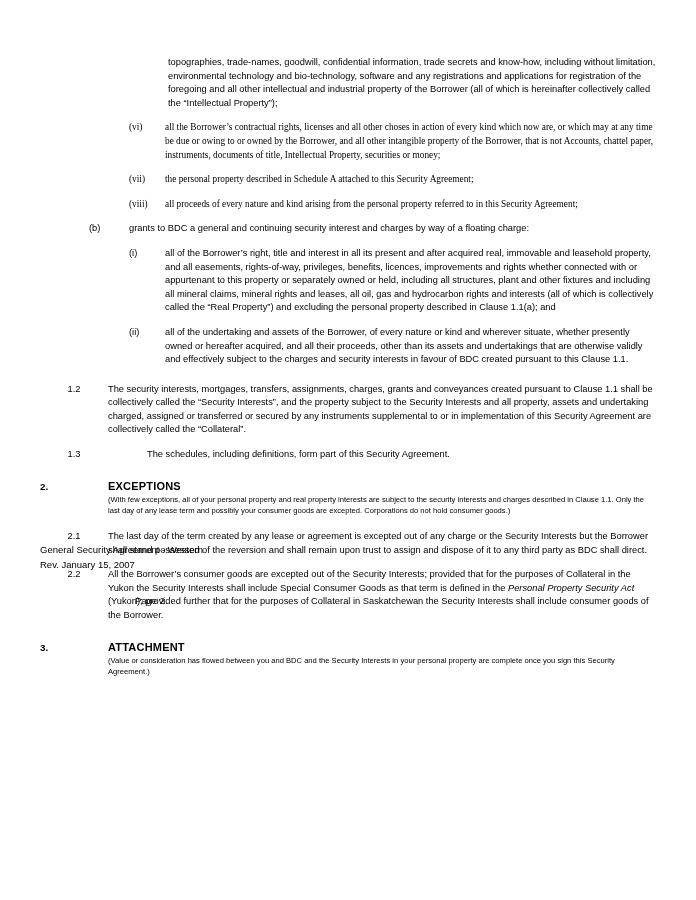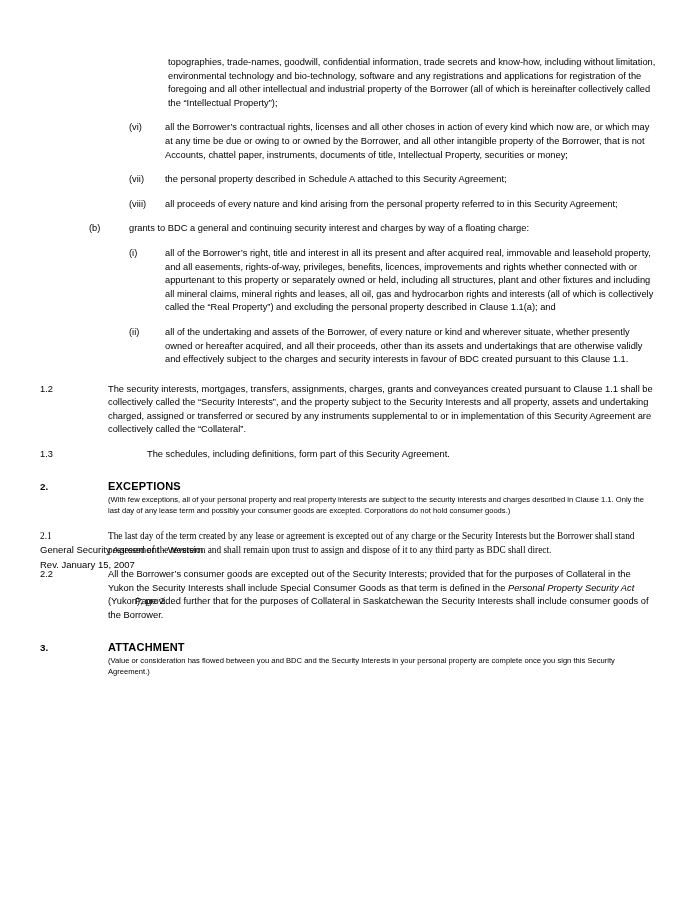--- a/index.html
+++ b/index.html
@@ -32,28 +32,28 @@
     margin-bottom: 11px;
   }
   .marker {
     flex: 0 0 auto;
     text-align: left;
   }
   .content {
     flex: 1 1 auto;
   }
   
-  .lvl-roman-deep { padding-left: 89px; }
+  .lvl-roman-deep { padding-left: 89px; font-family: Liberation Serif, serif; }
   .lvl-roman-deep .marker { width: 36px; }
   .lvl-letter { padding-left: 49px; }
   .lvl-letter .marker { width: 40px; }
   .lvl-roman { padding-left: 89px; }
   .lvl-roman .marker { width: 36px; }
   .lvl-clause { padding-left: 0px; }
-  .lvl-clause .marker { width: 68px; }
+  .lvl-clause .marker { width: 68px; text-align: center; }
   .hang-plain { padding-left: 68px; }
 
   .first-para {
     padding-left: 128px;
     margin-bottom: 11px;
   }
 
   .section-head {
     display: flex;
     align-items: flex-start;
@@ -147,21 +147,21 @@
     </div>
 
     <div class="section-head">
       <div class="marker">2.</div>
       <div class="content">
         <div class="section-title">EXCEPTIONS</div>
         <div class="section-note">(With few exceptions, all of your personal property and real property interests are subject to the security interests and charges described in Clause 1.1.  Only the last day of any lease term and possibly your consumer goods are excepted.  Corporations do not hold consumer goods.)</div>
       </div>
     </div>
 
-    <div class="block lvl-clause" style="margin-top:14px;font-family:Liberation Serif, serif;">
+    <div class="block lvl-clause" style="margin-top:14px;">
       <div class="marker">2.1</div>
       <div class="content">The last day of the term created by any lease or agreement is excepted out of any charge or the Security Interests but the Borrower shall stand possessed of the reversion and shall remain upon trust to assign and dispose of it to any third party as BDC shall direct.</div>
     </div>
 
     <div class="block lvl-clause" style="margin-bottom:0;">
       <div class="marker">2.2</div>
       <div class="content"><span>All the Borrower’s consumer goods are excepted out of the Security Interests; provided that for the purposes of Collateral in the Yukon the Security Interests shall include Special Consumer Goods as that term is defined in the </span><span class="italic">Personal Property Security Act</span><span> (Yukon); provided further that for the purposes of Collateral in Saskatchewan the Security Interests shall include consumer goods of the Borrower.</span></div>
     </div>
 
     <div class="section-head">

